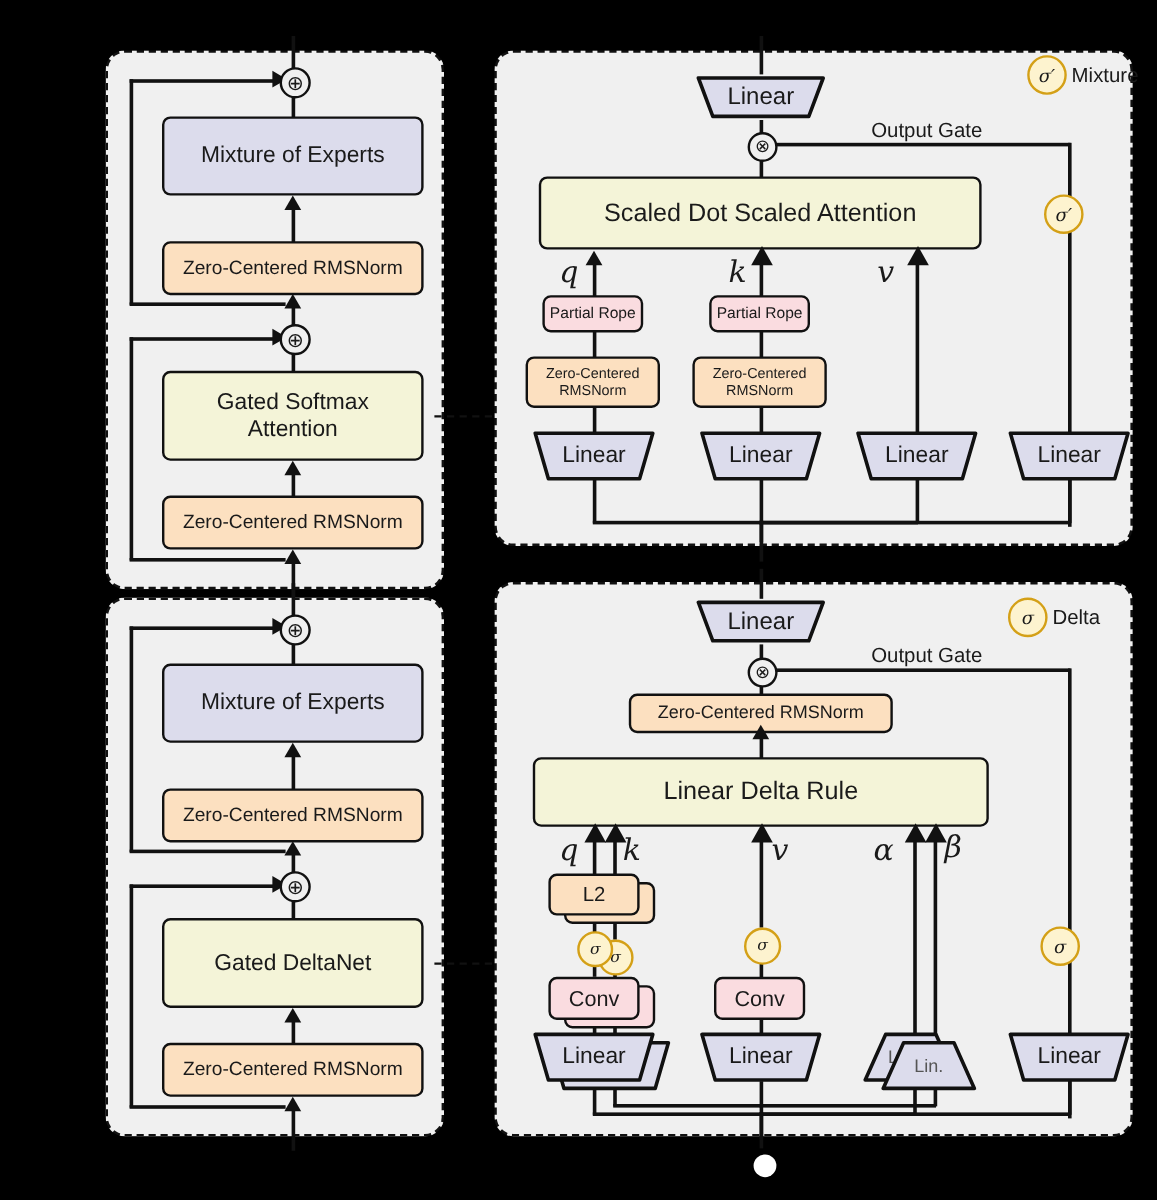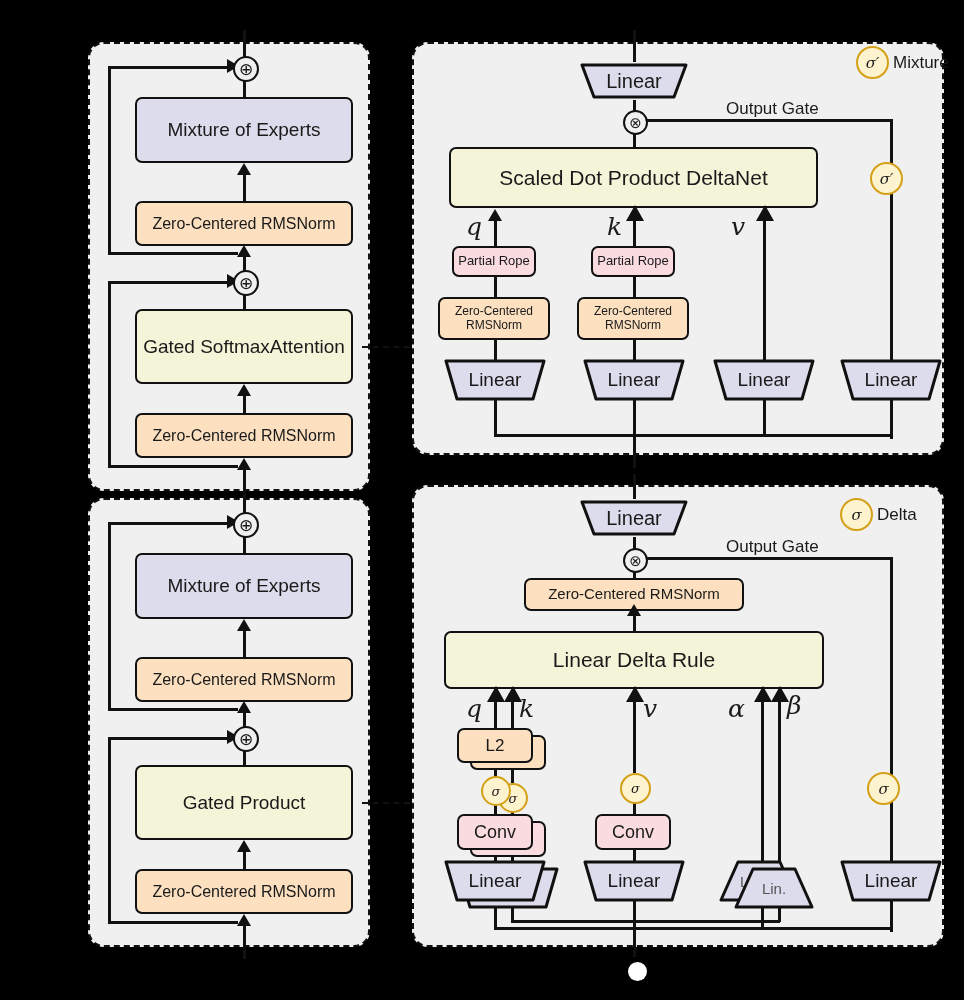--- a/index.html
+++ b/index.html
@@ -65,21 +65,21 @@
 <div class="op" style="left:233px;top:270px;width:22px;height:22px;">
     <span>⊕</span>
   </div>
 <div class="line vl" style="left:108px;top:281px;height:186px;"></div>
 <div class="line hl" style="left:108px;top:281px;width:122px;"></div>
 <div class="line hl" style="left:108px;top:465px;width:130px;"></div>
 <div class="arw" style="left:226px;top:275px;transform:rotate(90deg);"></div>
 
 <div class="line vl" style="left:243px;top:290px;height:20px;"></div>
 
-<div class="node cream" style="left:135px;top:309px;width:218px;height:75px;font-size:19px;flex-direction:row;">
+<div class="node cream" style="left:135px;top:309px;width:218px;height:75px;font-size:19px;flex-direction:column;">
   <span>Gated Softmax</span>
   <span>Attention</span>
 </div>
 
 <div class="line vl" style="left:243px;top:391px;height:23px;"></div>
 <div class="arw" style="left:237px;top:384px;"></div>
 
 <div class="node peach" style="left:135px;top:413px;width:218px;height:45px;font-size:16px;">
   <span>Zero-Centered RMSNorm</span>
 </div>
@@ -121,21 +121,21 @@
     <span>⊕</span>
   </div>
 <div class="line vl" style="left:108px;top:737px;height:186px;"></div>
 <div class="line hl" style="left:108px;top:737px;width:122px;"></div>
 <div class="line hl" style="left:108px;top:921px;width:130px;"></div>
 <div class="arw" style="left:226px;top:731px;transform:rotate(90deg);"></div>
 
 <div class="line vl" style="left:243px;top:746px;height:20px;"></div>
 
 <div class="node cream" style="left:135px;top:765px;width:218px;height:75px;font-size:19px;">
-  <span>Gated Product</span>
+  <span>Gated DeltaNet</span>
 </div>
 
 <div class="line vl" style="left:243px;top:847px;height:23px;"></div>
 <div class="arw" style="left:237px;top:840px;"></div>
 
 <div class="node peach" style="left:135px;top:869px;width:218px;height:45px;font-size:16px;">
   <span>Zero-Centered RMSNorm</span>
 </div>
 
 <div class="line vl" style="left:243px;top:921px;height:38px;"></div>
@@ -170,21 +170,21 @@
 <div class="txt" style="left:726px;top:99px;">
   <span>Output Gate</span>
 </div>
 <div class="badge" style="left:870px;top:162px;">
   <span>σ′</span>
 </div>
 
 <div class="line vl" style="left:633px;top:129px;height:19px;"></div>
 
 <div class="node cream" style="left:449px;top:147px;width:369px;height:61px;font-size:21px;">
-  <span>Scaled Dot Product DeltaNet</span>
+  <span>Scaled Dot Scaled Attention</span>
 </div>
 
 <div class="lbl" style="left:466px;top:212px;">
   <span>q</span>
 </div>
 <div class="line vl" style="left:494px;top:219px;height:30px;"></div>
 <div class="arw" style="left:488px;top:209px;"></div>
 <div class="node pink" style="left:452px;top:246px;width:84px;height:31px;font-size:13px;">
   <span>Partial Rope</span>
 </div>

